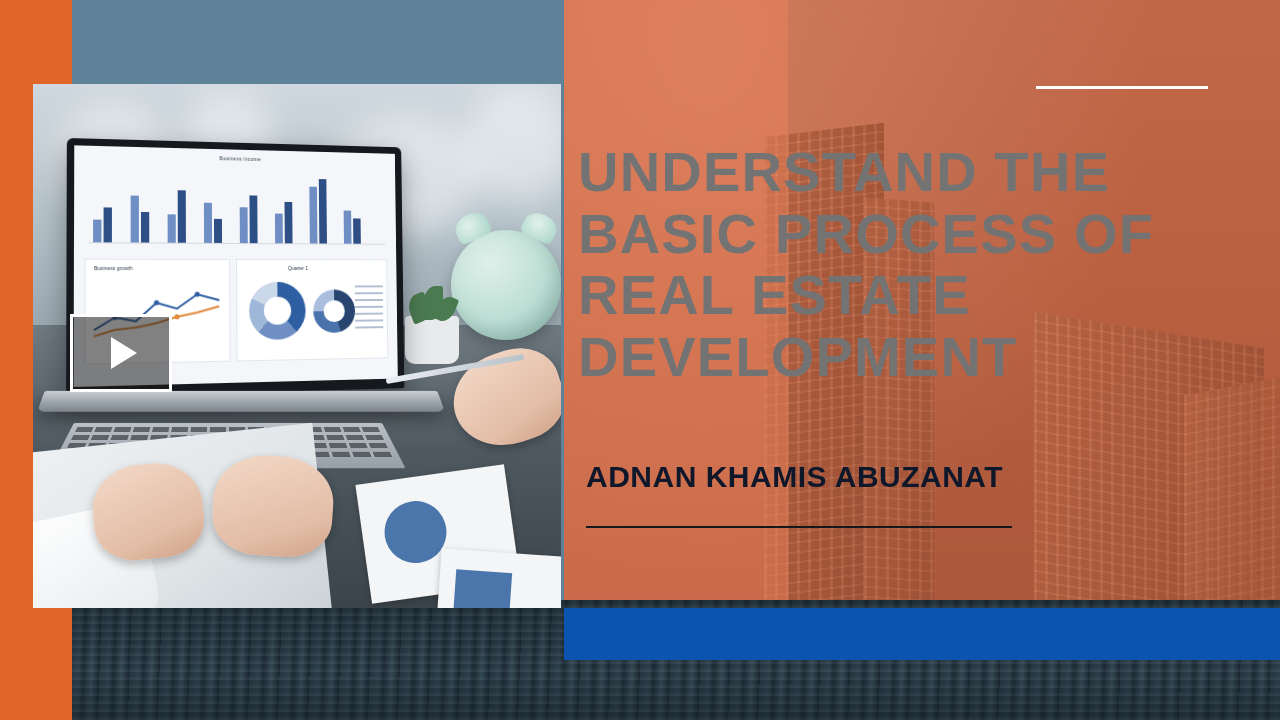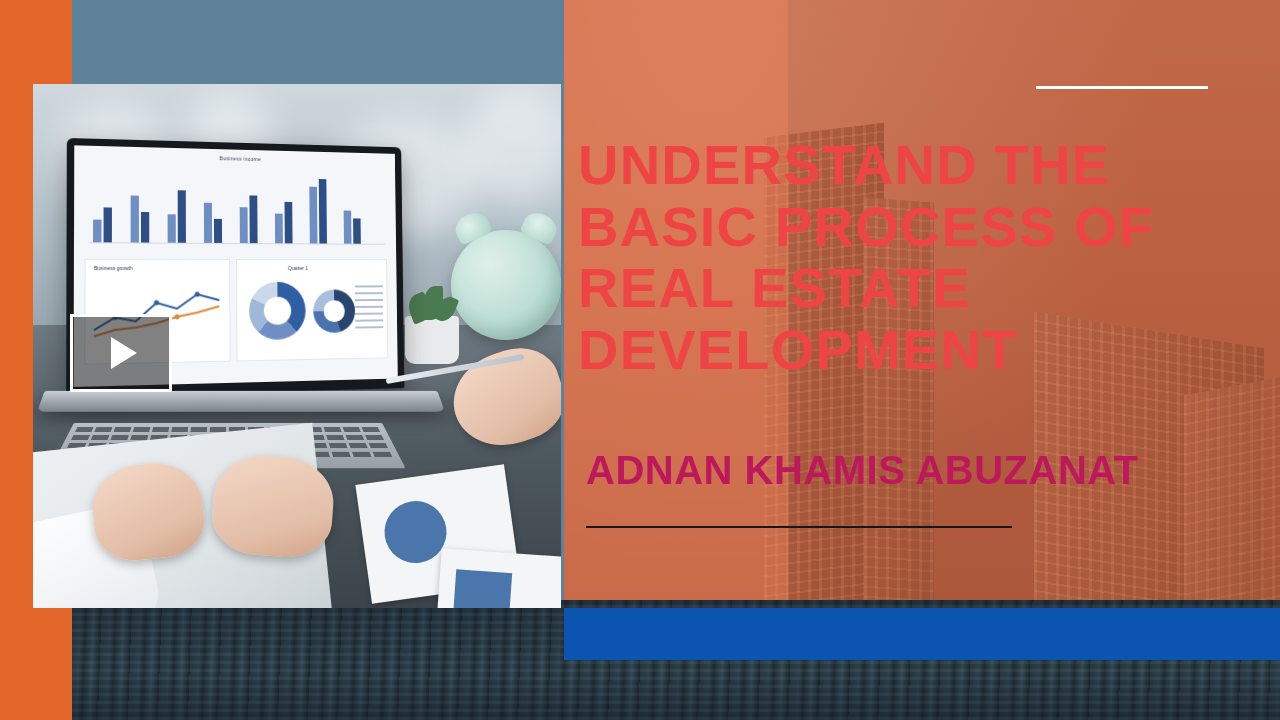--- a/index.html
+++ b/index.html
@@ -230,37 +230,37 @@
 
   
   .top-rule {
     position: absolute;
     left: 1036px; top: 86px;
     width: 172px; height: 3px;
     background: #ffffff;
   }
   .title {
     position: absolute;
-    left: 578px; top: 134px;
+    left: 578px; top: 141px;
     width: 690px;
     font-size: 56px;
     line-height: 1.10;
     font-weight: 700;
     letter-spacing: 1.2px;
-    color: #ef4444;
+    color: #737373;
     text-transform: uppercase;
   }
   .author {
     position: absolute;
-    left: 586px; top: 448px;
+    left: 586px; top: 460px;
     width: 660px;
-    font-size: 40px;
+    font-size: 30px;
     font-weight: 700;
     letter-spacing: 0.5px;
-    color: #be185d;
+    color: #0f172a;
     text-transform: uppercase;
     white-space: nowrap;
   }
   .bottom-rule {
     position: absolute;
     left: 586px; top: 526px;
     width: 426px; height: 2px;
     background: #14181c;
   }
 </style>

